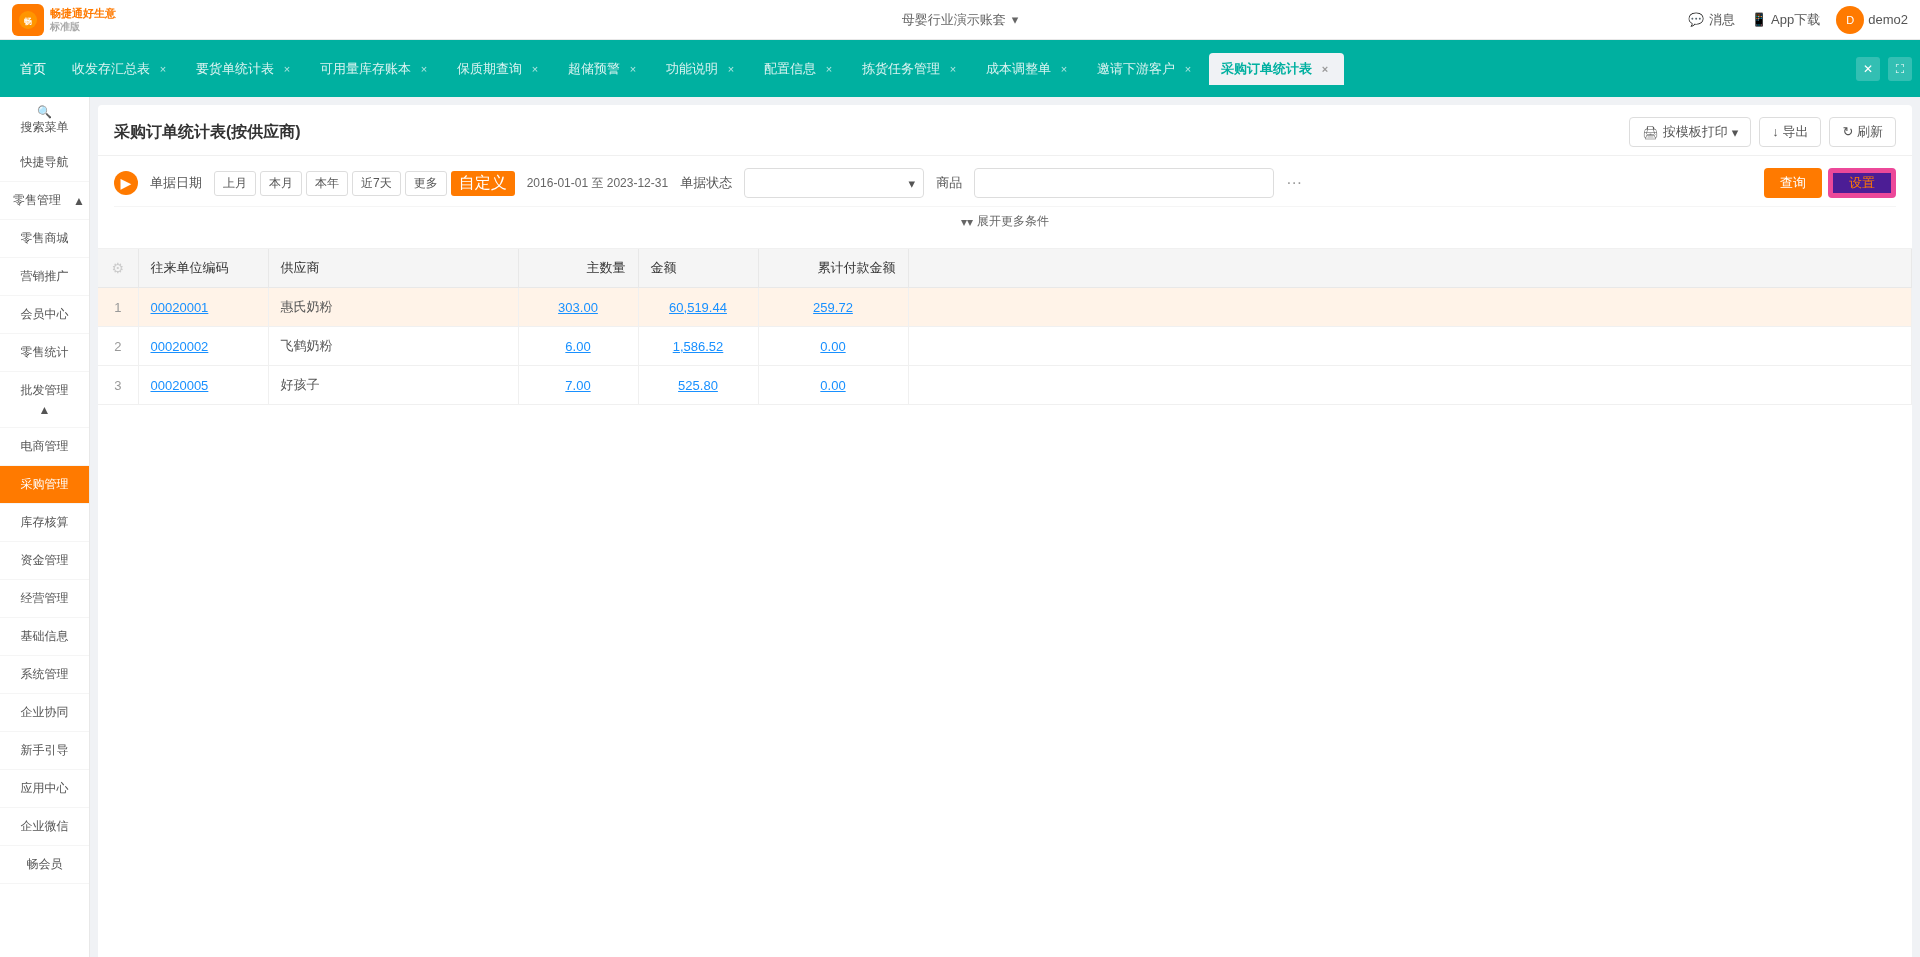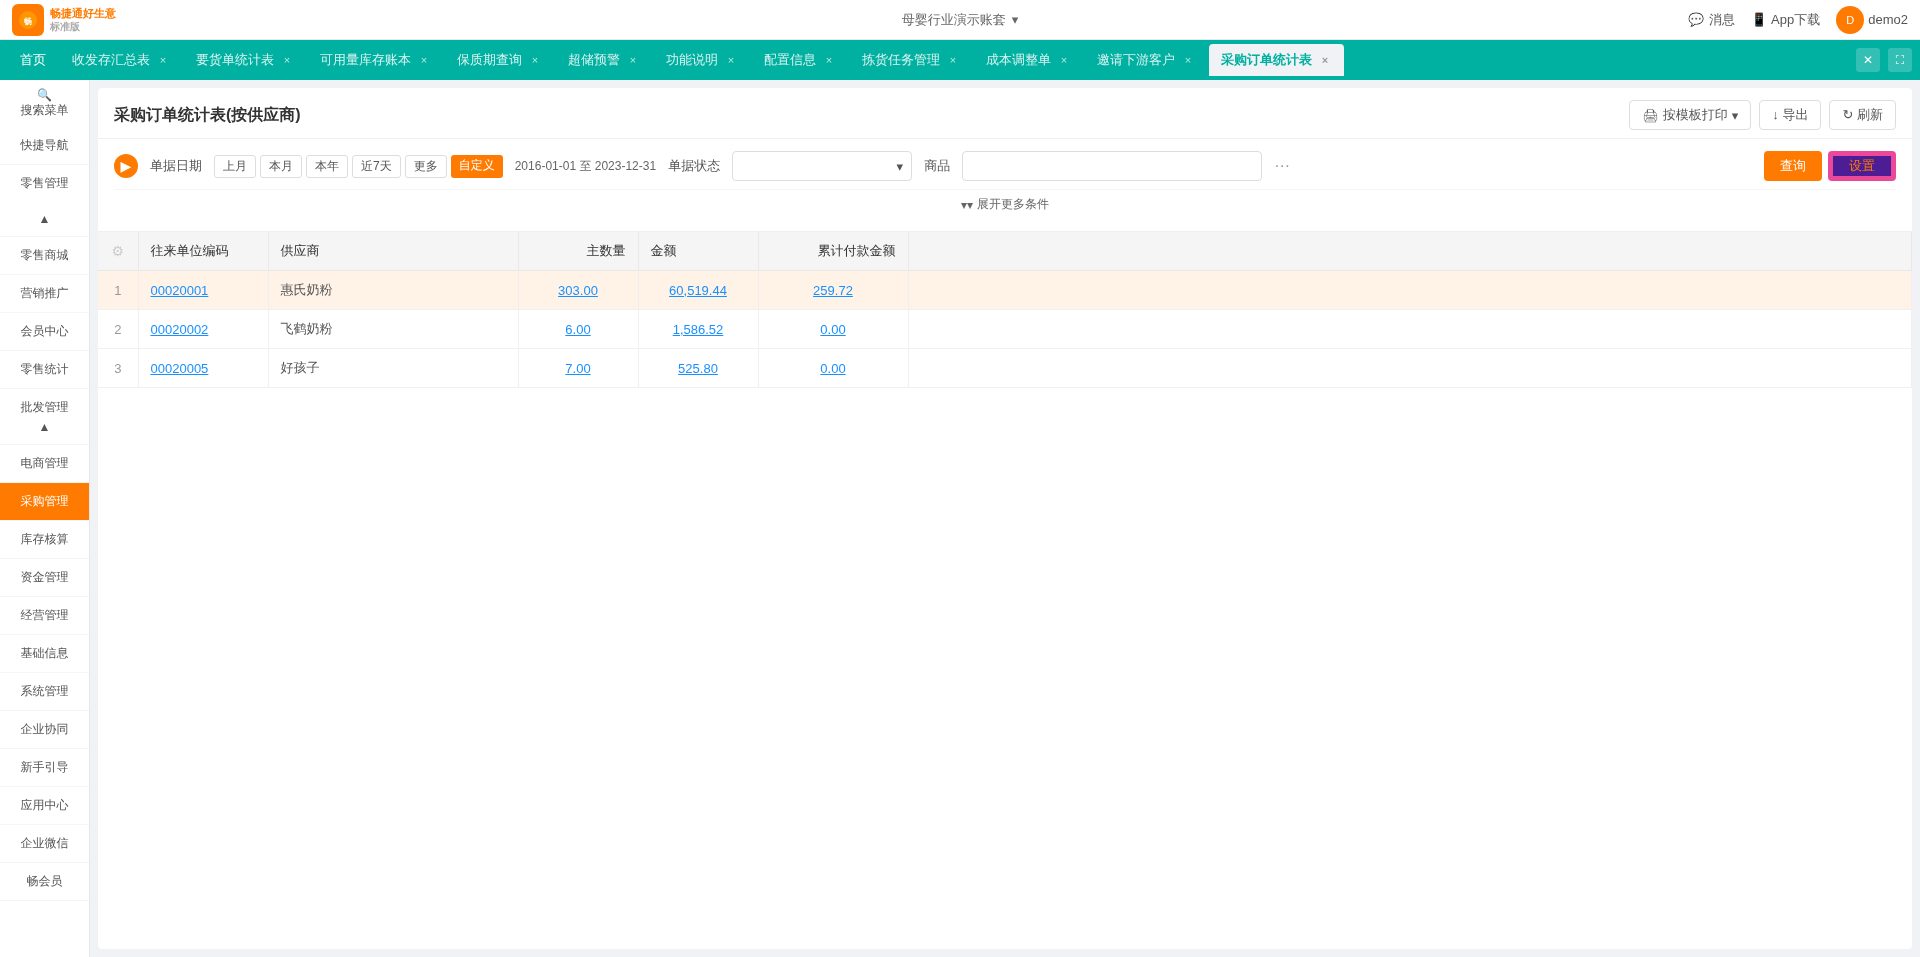--- a/index.html
+++ b/index.html
@@ -70,21 +70,21 @@
       background: #ff7a00;
       display: flex;
       align-items: center;
       justify-content: center;
       color: white;
       font-size: 11px;
     }
 
     
     .nav-tabs {
-      height: 40px;
+      height: 57px;
       background: #00b0a0;
       display: flex;
       align-items: center;
       padding: 0 8px;
       gap: 2px;
       overflow: hidden;
     }
     .nav-tab {
       height: 32px;
       padding: 0 12px;
@@ -273,21 +273,21 @@
       font-size: 12px;
       color: #555;
       cursor: pointer;
       background: #fff;
     }
     .date-range-tag {
       background: #ff7a00;
       color: white;
       padding: 2px 8px;
       border-radius: 3px;
-      font-size: 12px;
+      font-size: 16px;
       cursor: pointer;
     }
     .date-range-text {
       font-size: 12px;
       color: #666;
     }
     .filter-select {
       height: 30px;
       border: 1px solid #ddd;
       border-radius: 4px;
@@ -497,21 +497,21 @@
 <div class="main-layout">
 
   <div class="sidebar">
     <div class="sidebar-search">
       <span>🔍</span><br>
       <span>搜索菜单</span>
     </div>
     <div class="sidebar-item">
       <span>快捷导航</span>
     </div>
-    <div class="sidebar-item" style="flex-direction:column;justify-content:flex-end;gap:20px;">
+    <div class="sidebar-item" style="flex-direction:row;justify-content:flex-end;gap:12px;">
       <span>零售管理</span>
       <span>▲</span>
     </div>
     <div class="sidebar-item">
       <span>零售商城</span>
     </div>
     <div class="sidebar-item">
       <span>营销推广</span>
     </div>
     <div class="sidebar-item">

